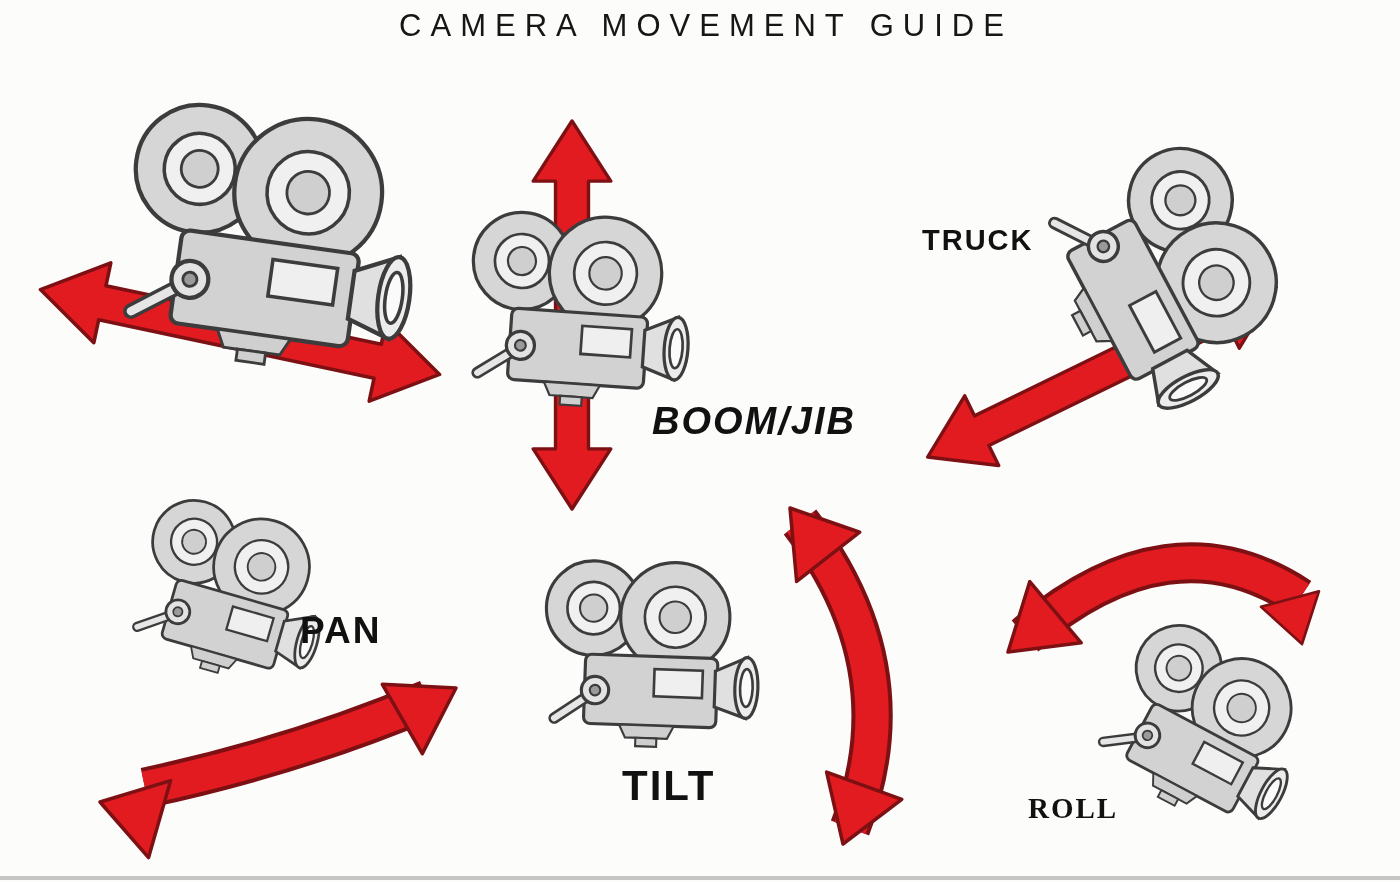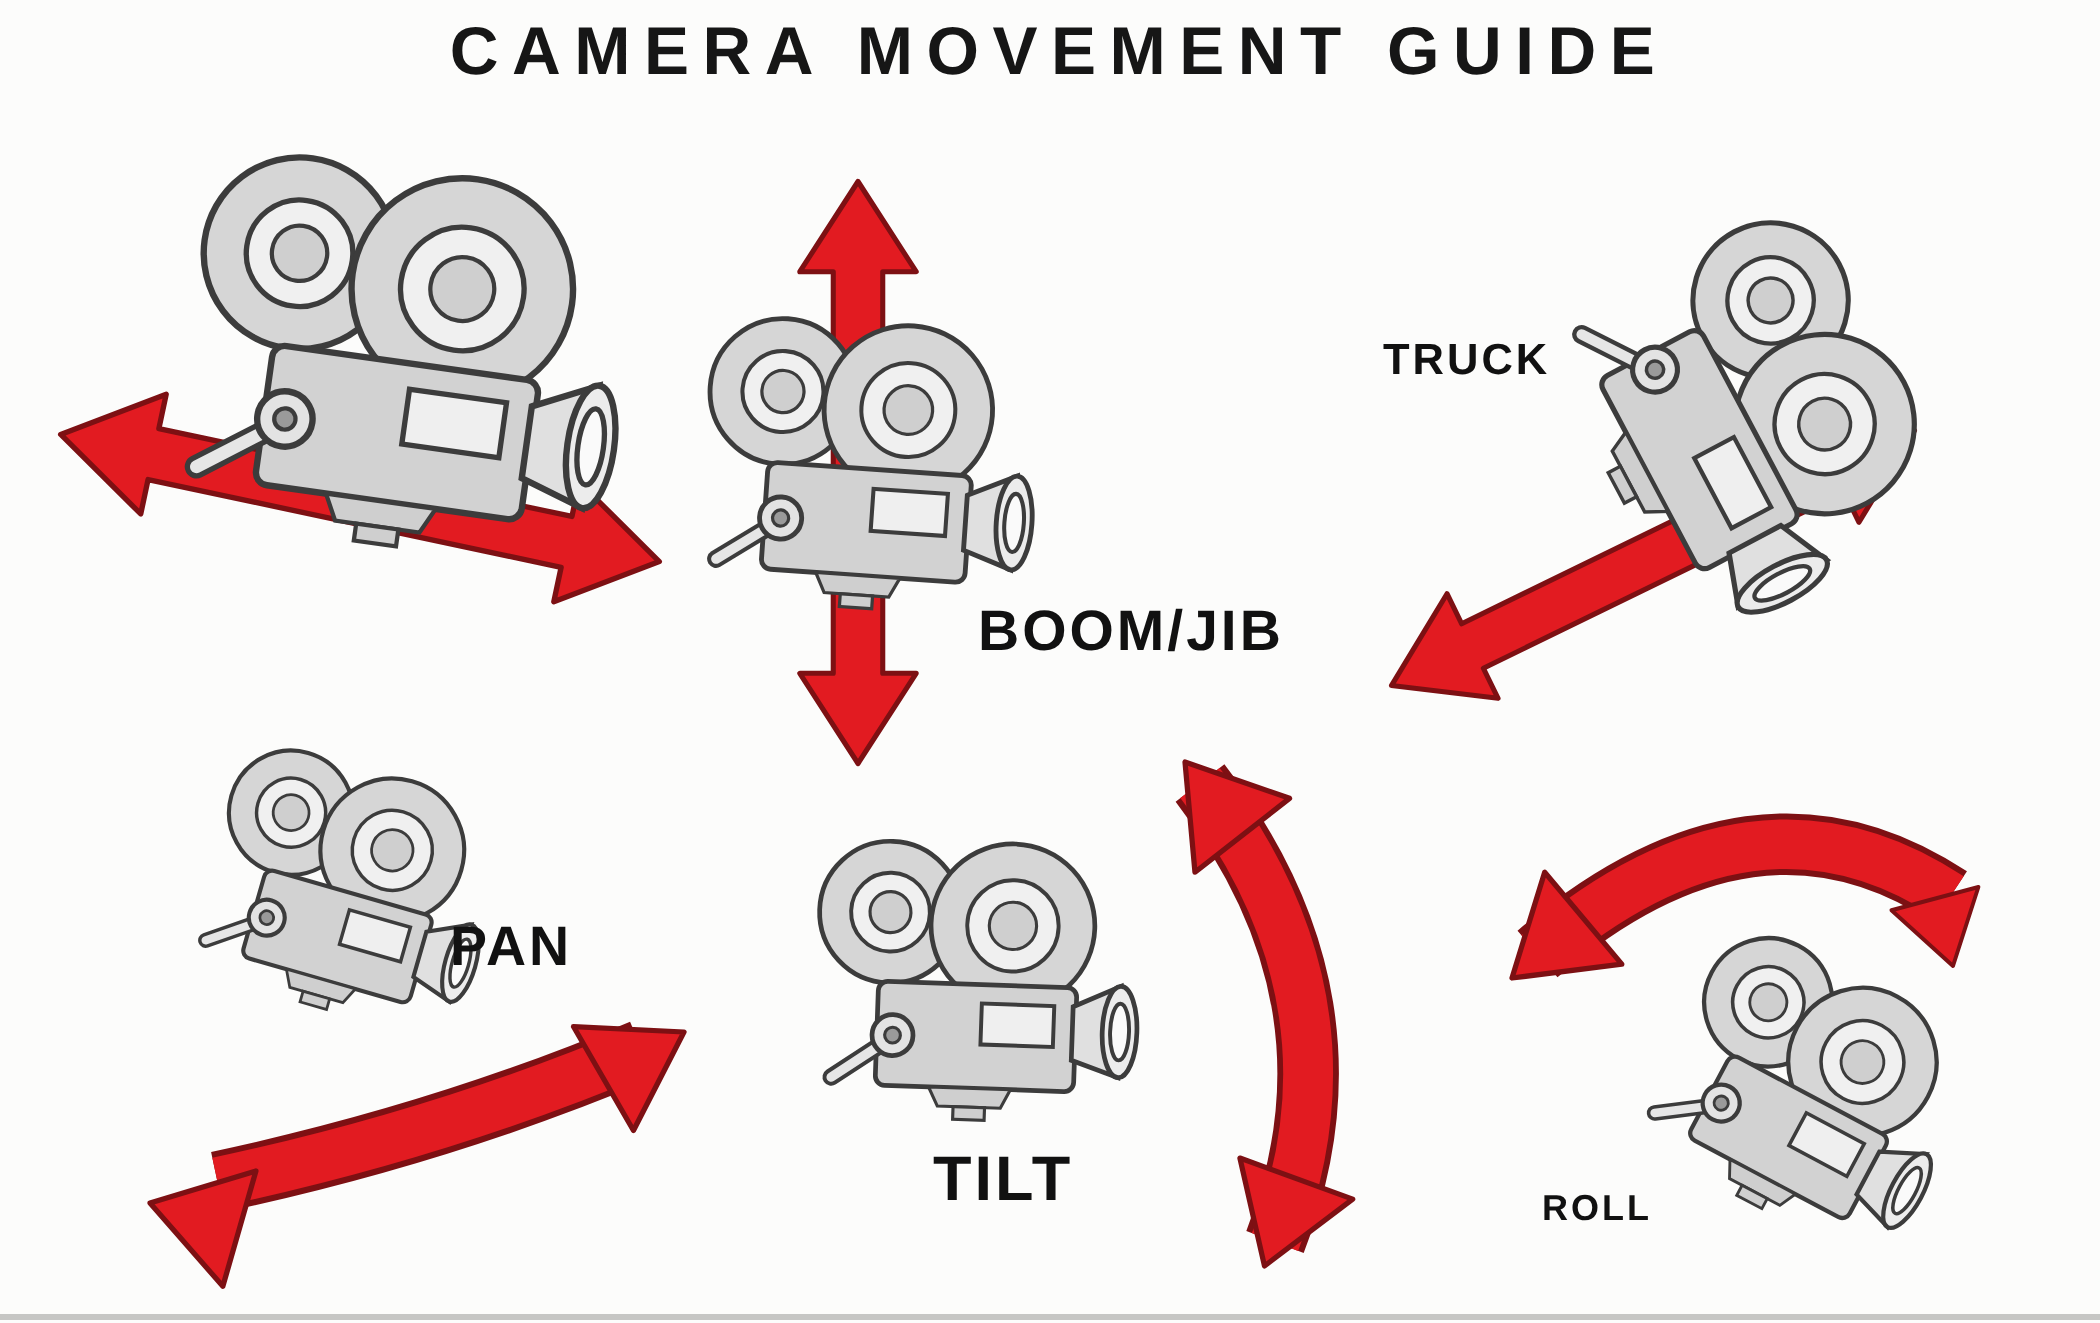--- a/index.html
+++ b/index.html
@@ -6,34 +6,34 @@
     --bg:#fcfcfb; --red:#e21b21; --red-outline:#7d1013;
     --cam-fill:#d6d6d6; --cam-outline:#3c3c3c;
     --label:#111111; --title:#161616; --rule:#c6c6c4;
   }
   html,body{margin:0;padding:0;}
   body{font-family:"Liberation Sans",sans-serif;background:#fff;}
   .canvas{position:relative;width:1400px;height:882px;background:var(--bg);overflow:hidden;}
   .stage{position:absolute;left:0;top:0;}
   .title{
     position:absolute;left:0;right:0;top:8px;text-align:center;
-    font-size:45px;font-weight:700;letter-spacing:9px;color:var(--title);
+    font-size:31px;font-weight:400;letter-spacing:9px;color:var(--title);
     white-space:nowrap;
     margin-left:12px;
   }
   .mv-label{
     position:absolute;font-weight:800;color:var(--label);letter-spacing:2px;
     white-space:nowrap;
   }
   .lbl-dolly {left:126px; top:368px; font-size:37px;}
-  .lbl-boom  {left:652px; top:400px; font-size:38px;}
+  .lbl-boom  {left:652px; top:400px; font-size:38px;font-style:italic;}
   .lbl-truck {left:922px; top:224px; font-size:29px;}
   .lbl-pan   {left:300px; top:610px; font-size:37px;}
   .lbl-tilt  {left:622px; top:762px; font-size:42px;}
-  .lbl-roll  {left:1028px;top:792px; font-size:24px;}
+  .lbl-roll  {left:1028px;top:792px; font-size:29px;font-family:Liberation Serif, serif;}
   .bottom-rule{position:absolute;left:0;bottom:2px;width:1400px;height:4px;background:var(--rule);}
   
   .arrow-fill{fill:var(--red);stroke:var(--red-outline);stroke-width:3.5;stroke-linejoin:round;}
   .arrow-under{fill:none;stroke:var(--red-outline);stroke-width:41;stroke-linecap:butt;}
   .arrow-main{fill:none;stroke:var(--red);stroke-width:33;stroke-linecap:butt;}
   .cam-body{fill:var(--cam-fill);stroke:var(--cam-outline);stroke-width:3;}
   .cam-lite{fill:#f0f0f0;stroke:var(--cam-outline);stroke-width:2.5;}
   .cam-mid {fill:#cfcfcf;stroke:var(--cam-outline);stroke-width:2;}
   .cam-ln  {stroke:var(--cam-outline);}
 </style>

